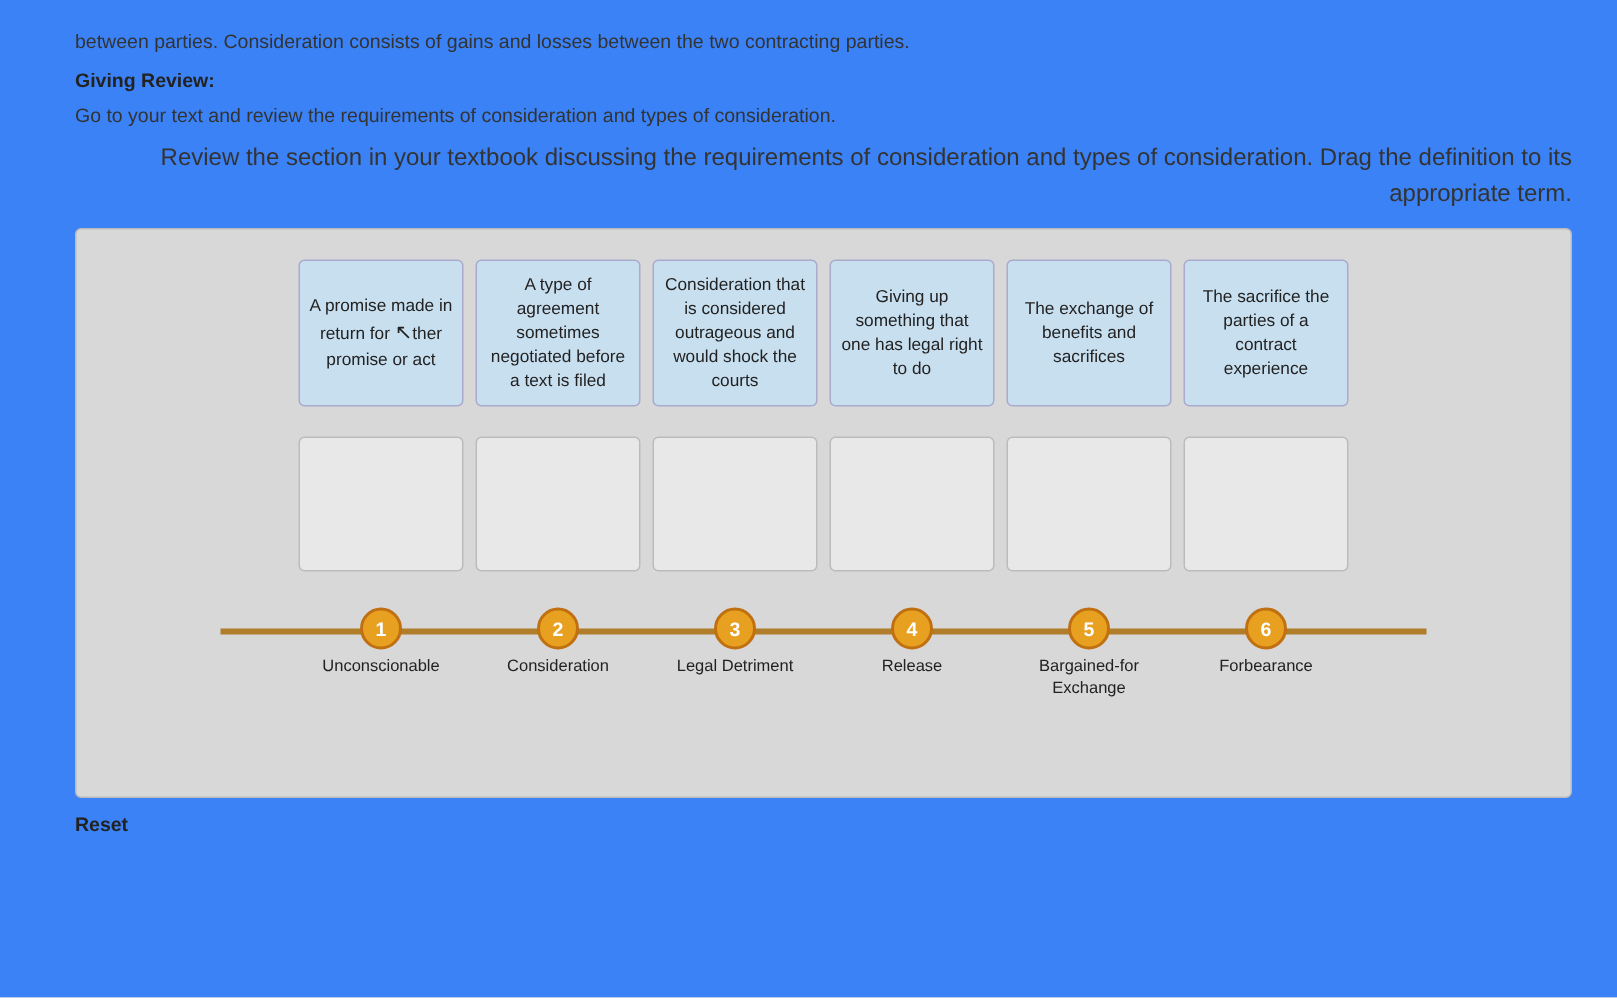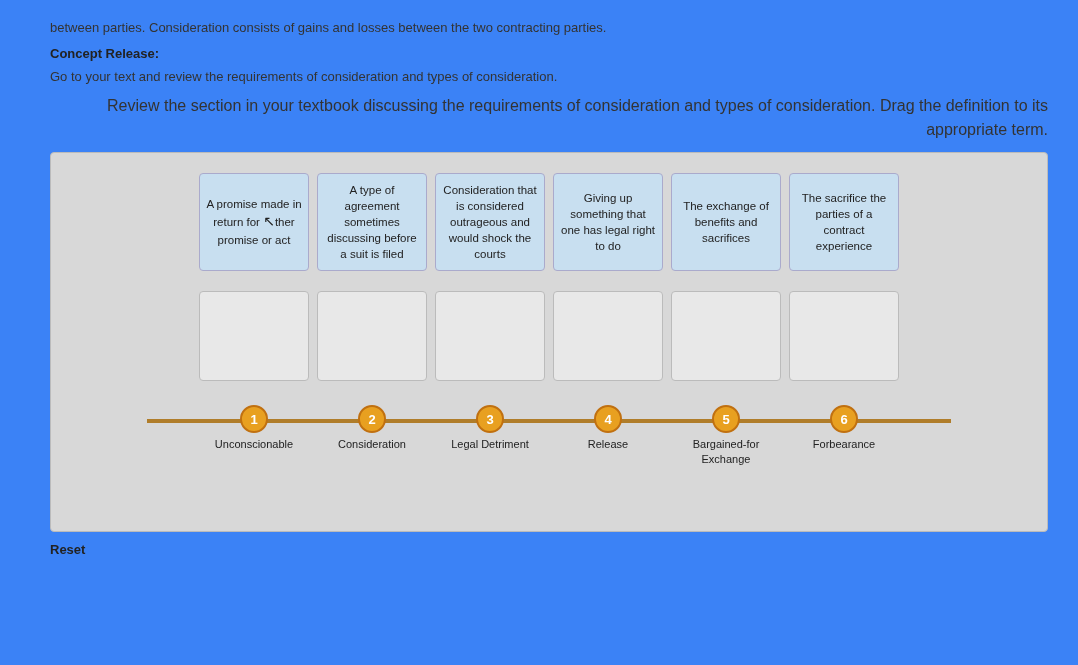--- a/index.html
+++ b/index.html
@@ -135,33 +135,33 @@
       display: inline-block;
       font-size: 14px;
     }
   </style>
 </head>
 <body>
 
 <div class="page-wrapper">
   <p class="intro-text">between parties. Consideration consists of gains and losses between the two contracting parties.</p>
 
-  <p class="concept-review">Concept Release:</p>
+  <p class="concept-review">Giving Review:</p>
   <p class="intro-text">Go to your text and review the requirements of consideration and types of consideration.</p>
 
   <p class="instruction">Review the section in your textbook discussing the requirements of consideration and types of consideration. Drag the definition to its appropriate term.</p>
 
   <div class="activity-container">
 
     <div class="drag-items-row">
     <div class="drag-card">
           <span>A promise made in return for <span class="cursor-icon">↖</span>ther promise or act</span>
         </div>
         <div class="drag-card">
-          <span>A type of agreement sometimes discussing before a suit is filed</span>
+          <span>A type of agreement sometimes negotiated before a text is filed</span>
         </div>
         <div class="drag-card">
           <span>Consideration that is considered outrageous and would shock the courts</span>
         </div>
         <div class="drag-card">
           <span>Giving up something that one has legal right to do</span>
         </div>
         <div class="drag-card">
           <span>The exchange of benefits and sacrifices</span>
         </div>

